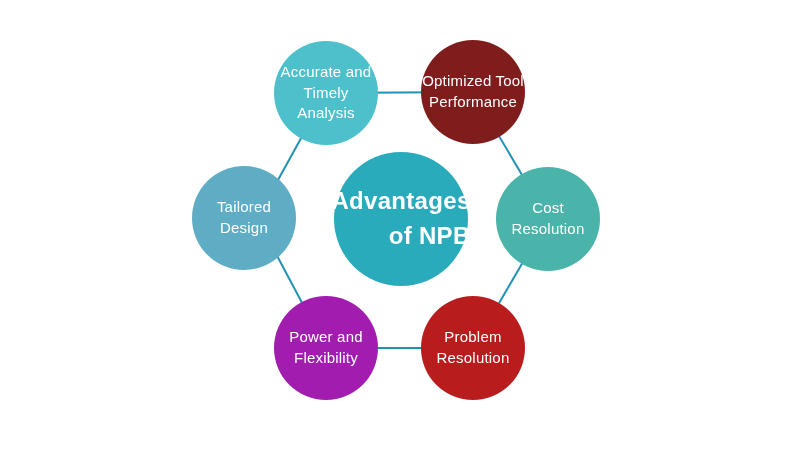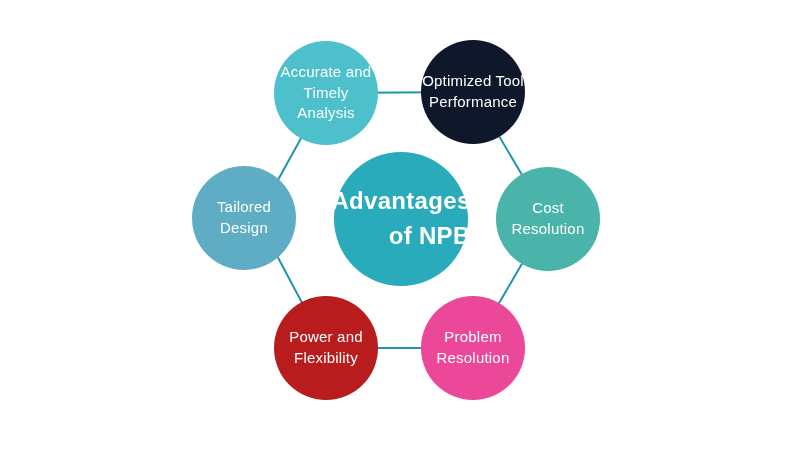--- a/index.html
+++ b/index.html
@@ -76,36 +76,36 @@
   <div class="node center pos-c" style="background: rgb(41, 171, 187);">
     <span class="label">Advantages
 of NPB</span>
   </div>
 
   <div class="node pos-tl" style="background: rgb(77, 192, 204);">
     <span class="label">Accurate and
 Timely Analysis</span>
   </div>
 
-  <div class="node pos-tr" style="background: #0f172a;">
+  <div class="node pos-tr" style="background: #7f1d1d;">
     <span class="label">Optimized Tool
 Performance</span>
   </div>
 
   <div class="node pos-r" style="background: rgb(74, 180, 170);">
     <span class="label">Cost
 Resolution</span>
   </div>
 
-  <div class="node pos-br" style="background: #ec4899;">
+  <div class="node pos-br" style="background: #b91c1c;">
     <span class="label">Problem
 Resolution</span>
   </div>
 
-  <div class="node pos-bl" style="background: #b91c1c;">
+  <div class="node pos-bl" style="background: #a21caf;">
     <span class="label">Power and
 Flexibility</span>
   </div>
 
   <div class="node pos-l" style="background: rgb(95, 173, 196);">
     <span class="label">Tailored
 Design</span>
   </div>
 
 </div>

